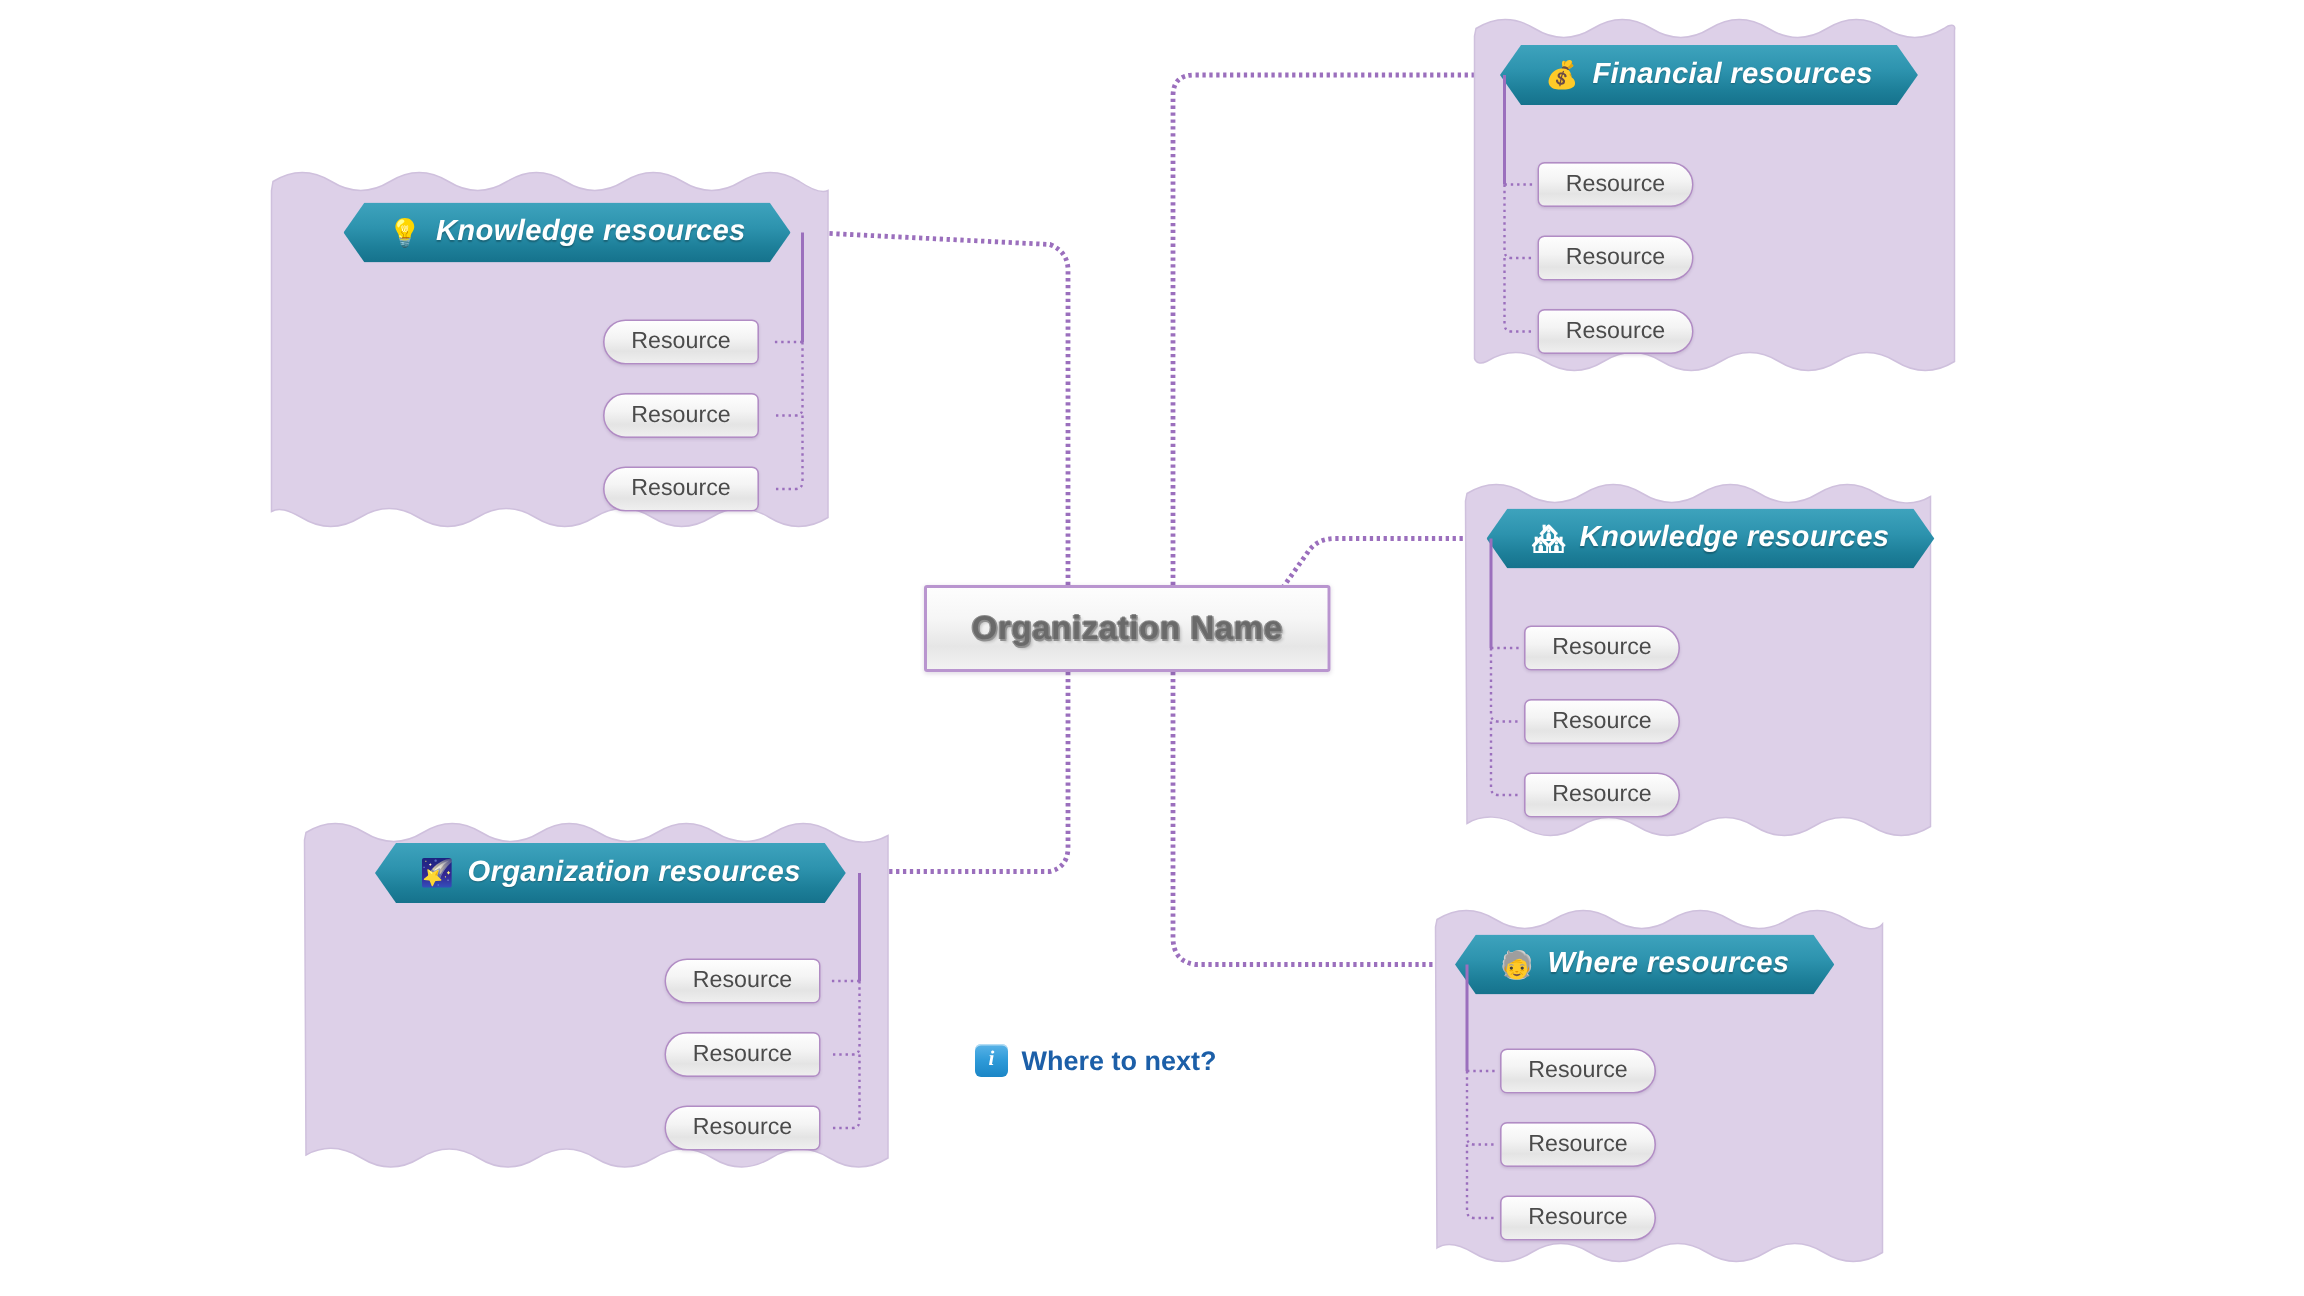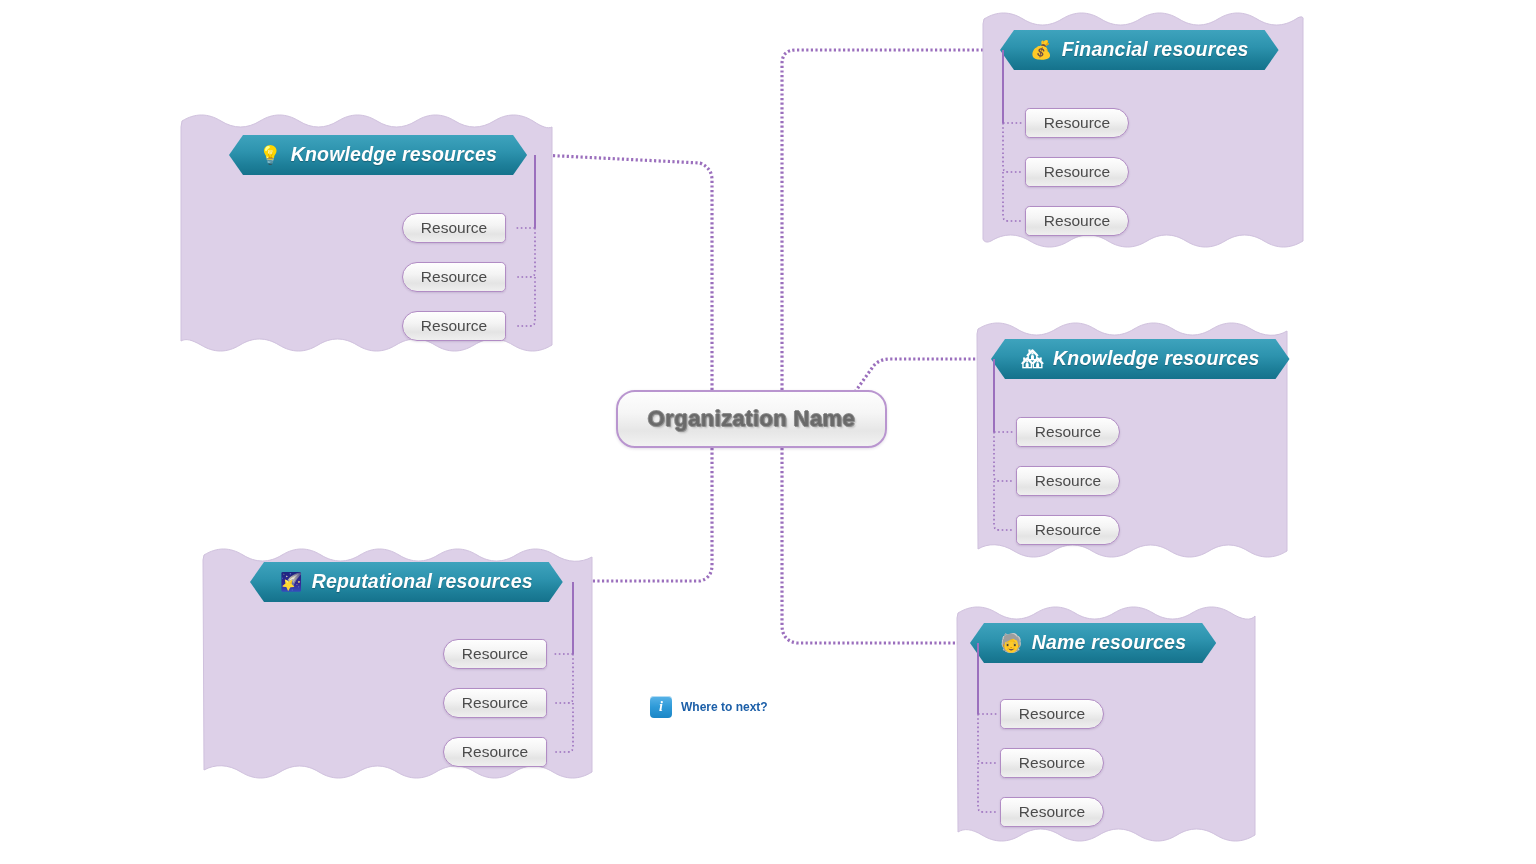--- a/index.html
+++ b/index.html
@@ -108,21 +108,21 @@
   }
 
   
   #central-node {
     position: absolute;
     left: 616px;
     top: 390px;
     width: 271px;
     height: 58px;
     border: 2.2px solid #b995cf;
-    border-radius: 19px;
+    border-radius: 2px;
     background: linear-gradient(to bottom, #fdfdfd 0%, #f6f6f6 38%, #e6e6e6 72%, #f2f2f2 100%);
     box-shadow: 0 1px 3px rgba(90,60,110,0.18);
     display: flex;
     align-items: center;
     justify-content: center;
     z-index: 4;
     box-sizing: border-box;
   }
   #central-node .central-label {
     font-size: 22px;
@@ -154,21 +154,21 @@
     font-size: 14px;
     font-weight: bold;
     font-style: italic;
     font-family: "Liberation Serif", serif;
     display: flex;
     align-items: center;
     justify-content: center;
     box-shadow: inset 0 1px 0 rgba(255,255,255,0.55);
   }
   #where-next .where-label {
-    font-size: 12px;
+    font-size: 18px;
     font-weight: bold;
     color: #1c5fa8;
   }
 </style>
 </head>
 <body>
 
 <div id="canvas">
 
   <svg id="connectors" viewBox="0 0 1536 864" width="1536" height="864">
@@ -234,21 +234,21 @@
            L 394,226
            C 381,234 368,234 355,226 C 342,218 329,218 316,226 C 303,234 290,234 277,226
            C 264,218 251,218 238,226 C 225,234 212,234 199,226 C 186,218 173,218 160,226
            C 147,234 134,234 121,226 C 108,218 95,218 82,226 C 69,234 56,234 43,226
            C 30,218 17,218 6,224
            L 5,14 Z"></path>
     </svg>
     <div class="branch-inner">
       <div class="banner" style="left:52px; top:16px;">
         <span class="banner-icon">🌠</span>
-        <span class="banner-label">Reputational resources</span>
+        <span class="banner-label">Organization resources</span>
       </div>
       <div class="pill left-side" style="left:245px; top:93px;">Resource</div>
       <div class="pill left-side" style="left:245px; top:142px;">Resource</div>
       <div class="pill left-side" style="left:245px; top:191px;">Resource</div>
 
       <svg class="branch-inner" viewBox="0 0 400 240" style="z-index:0;">
         <path fill="none" stroke="#9b6fbd" stroke-width="2" d="M 375,36 L 375,108"></path>
         <path fill="none" stroke="#9b6fbd" stroke-width="1.6" stroke-dasharray="1.6 2.6" d="M 375,108 L 356,108 M 375,108 L 375,152 Q 375,157 370,157 L 356,157
                  M 375,157 L 375,201 Q 375,206 370,206 L 356,206"></path>
       </svg>
@@ -319,21 +319,21 @@
            C 175,1 188,1 201,9 C 214,17 227,17 240,9 C 253,1 266,1 279,9 C 290,16 299,17 303,12
            L 303,231
            C 290,239 277,239 264,231 C 251,223 238,223 225,231 C 212,239 199,239 186,231
            C 173,223 160,223 147,231 C 134,239 121,239 108,231 C 95,223 82,223 69,231
            C 56,239 43,239 30,231 C 20,225 12,224 6,228
            L 5,14 Z"></path>
     </svg>
     <div class="branch-inner">
       <div class="banner" style="left:18px; top:19px;">
         <span class="banner-icon">🧓</span>
-        <span class="banner-label">Name resources</span>
+        <span class="banner-label">Where resources</span>
       </div>
       <div class="pill right-side" style="left:48px; top:95px;">Resource</div>
       <div class="pill right-side" style="left:48px; top:144px;">Resource</div>
       <div class="pill right-side" style="left:48px; top:193px;">Resource</div>
 
       <svg class="branch-inner" viewBox="0 0 308 245" style="z-index:0;">
         <path fill="none" stroke="#9b6fbd" stroke-width="2" d="M 26,39 L 26,110"></path>
         <path fill="none" stroke="#9b6fbd" stroke-width="1.6" stroke-dasharray="1.6 2.6" d="M 26,110 L 46,110 M 26,110 L 26,154 Q 26,159 31,159 L 46,159
                  M 26,159 L 26,203 Q 26,208 31,208 L 46,208"></path>
       </svg>

